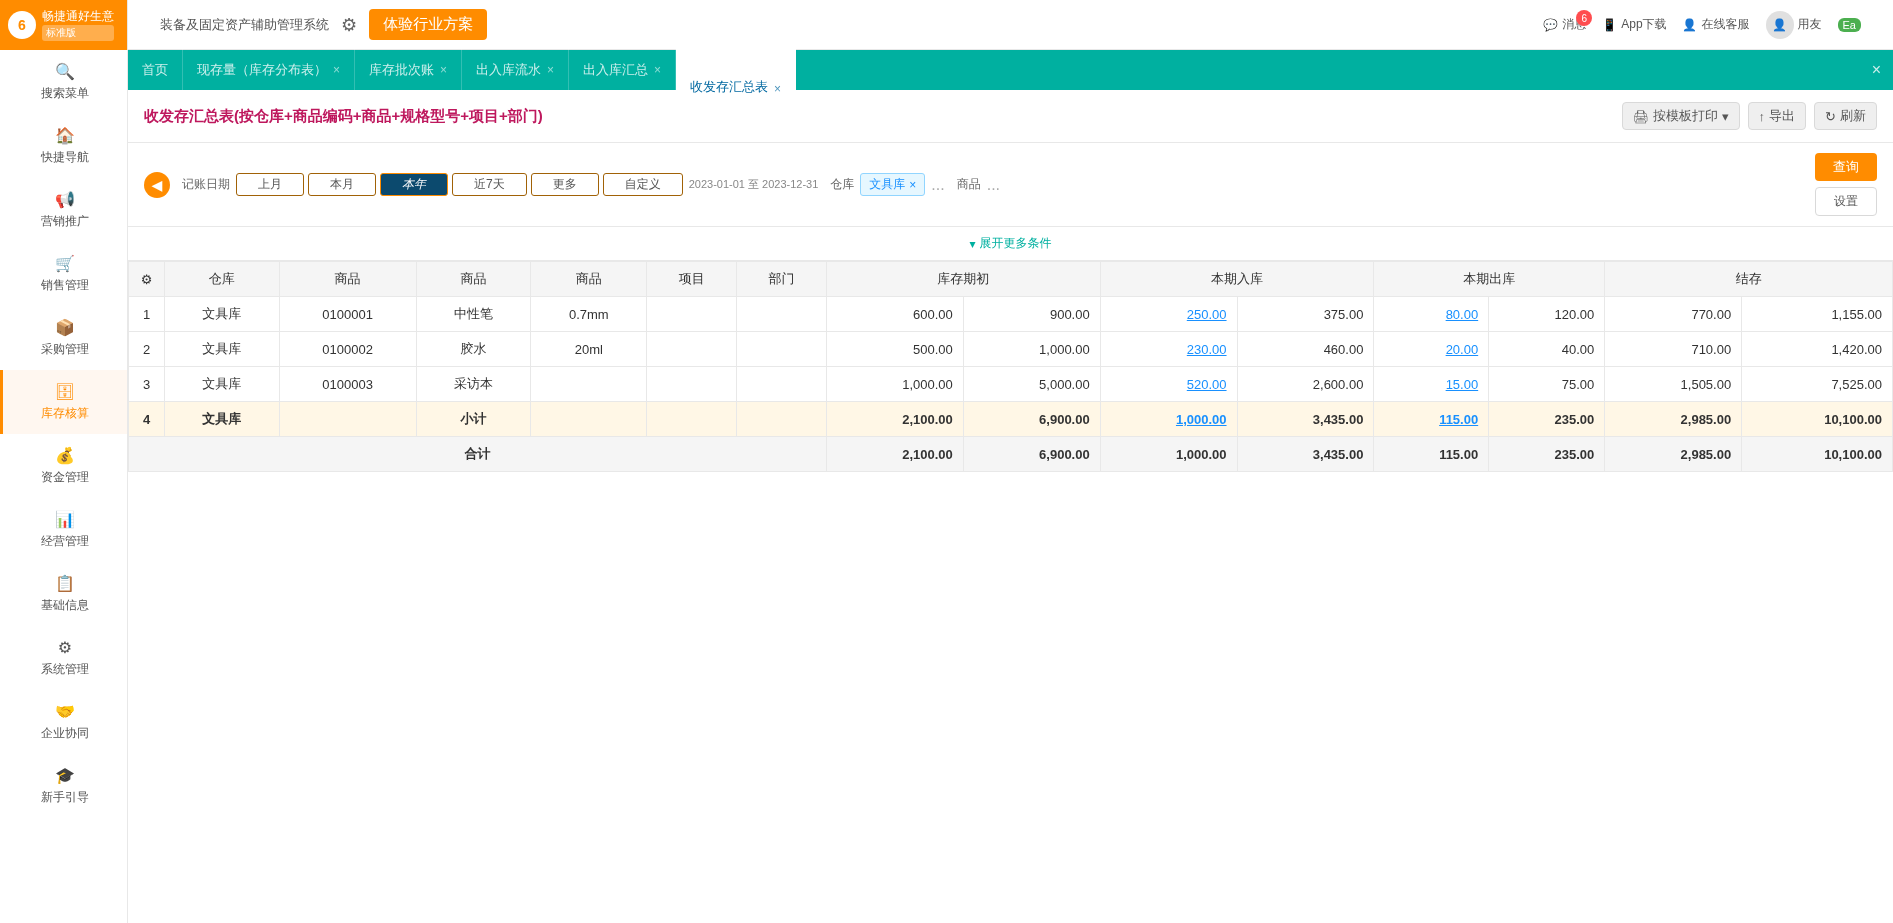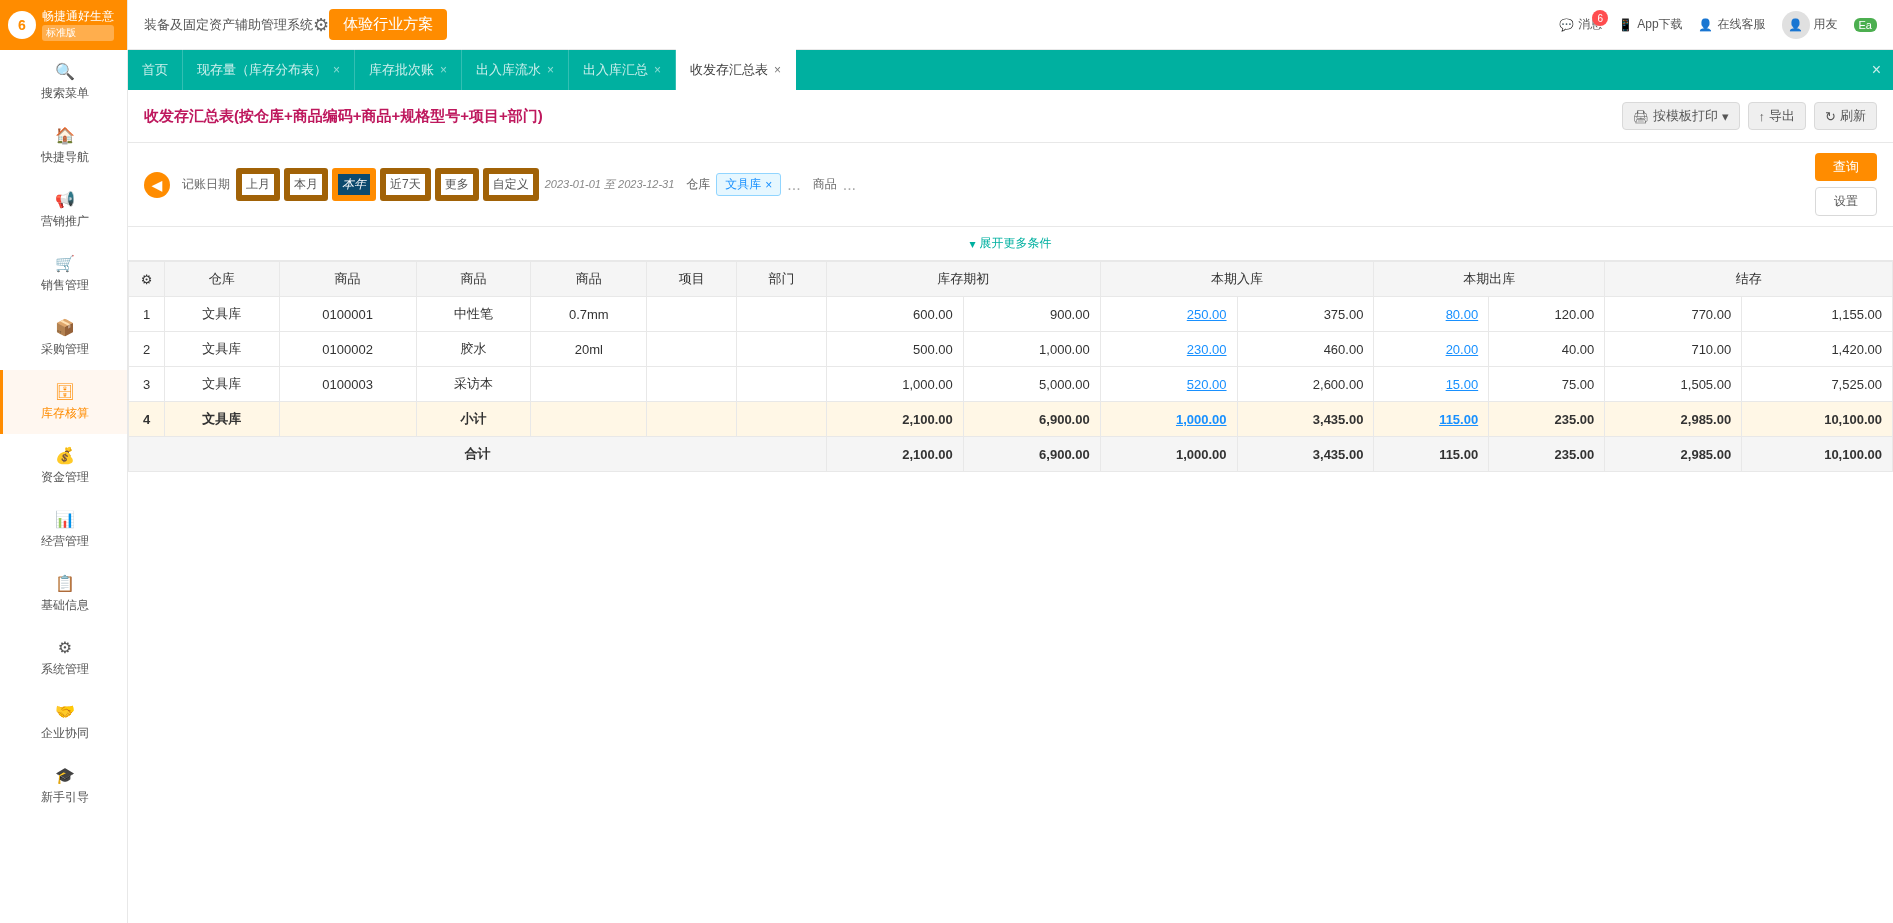--- a/index.html
+++ b/index.html
@@ -13,59 +13,59 @@
     .sidebar-logo-badge { background: rgba(255,255,255,0.3); color: #fff; font-size: 10px; padding: 1px 4px; border-radius: 3px; }
     .sidebar-menu { flex: 1; overflow-y: auto; }
     .sidebar-item { display: flex; flex-direction: column; align-items: center; padding: 12px 8px; cursor: pointer; color: #555; font-size: 12px; gap: 4px; border-left: 3px solid transparent; }
     .sidebar-item.active { background: #fff7f0; color: #ff8c00; border-left-color: #ff8c00; }
     .sidebar-item-icon { font-size: 16px; }
 
     
     .main { flex: 1; display: flex; flex-direction: column; overflow: hidden; }
 
     
-    .topbar { height: 50px; background: #fff; display: flex; align-items: center; padding: 0 16px; border-bottom: 1px solid #e8e8e8; gap: 0; }
+    .topbar { height: 50px; background: #fff; display: flex; align-items: center; padding: 0 32px; border-bottom: 1px solid #e8e8e8; gap: 12px; }
     .topbar-system-name { color: #555; font-size: 13px; }
     .topbar-trial-btn { background: #ff8c00; color: #fff; border: none; padding: 6px 14px; border-radius: 4px; cursor: pointer; font-size: 15px; }
     .topbar-right { display: flex; align-items: center; gap: 16px; margin-left: auto; }
     .topbar-msg { display: flex; align-items: center; gap: 4px; cursor: pointer; color: #555; font-size: 12px; position: relative; }
     .topbar-badge { background: #ff4d4f; color: #fff; border-radius: 50%; width: 16px; height: 16px; font-size: 10px; display: flex; align-items: center; justify-content: center; position: absolute; top: -6px; right: -6px; }
     .topbar-app { display: flex; align-items: center; gap: 4px; cursor: pointer; color: #555; font-size: 12px; }
     .topbar-support { display: flex; align-items: center; gap: 4px; cursor: pointer; color: #555; font-size: 12px; }
     .topbar-user { display: flex; align-items: center; gap: 4px; cursor: pointer; color: #555; font-size: 12px; }
     .topbar-avatar { width: 28px; height: 28px; background: #e0e0e0; border-radius: 50%; display: flex; align-items: center; justify-content: center; font-size: 12px; color: #888; }
     .ea-badge { background: #4caf50; color: #fff; border-radius: 6px; padding: 1px 5px; font-size: 11px; }
 
     
     .tabbar { height: 40px; background: #00b0a0; display: flex; align-items: center; padding: 0 0; gap: 0; position: relative; }
     .tab { display: flex; align-items: center; padding: 0 14px; height: 52px; cursor: pointer; color: rgba(255,255,255,0.8); font-size: 13px; gap: 6px; border-right: 1px solid rgba(255,255,255,0.2); }
-    .tab.active { background: #fff; color: #404040; border-radius: 4px 4px 0 0; }
+    .tab.active { background: #fff; color: #0369a1; border-radius: 4px 4px 0 0; align-items: flex-end; }
     .tab-close { font-size: 12px; opacity: 0.7; }
     .tabbar-close-btn { position: absolute; right: 12px; color: rgba(255,255,255,0.8); cursor: pointer; font-size: 16px; }
 
     
     .page { flex: 1; background: #fff; display: flex; flex-direction: column; overflow: hidden; }
 
     
     .page-header { padding: 12px 16px 0; border-bottom: 1px solid #e8e8e8; display: flex; align-items: center; justify-content: space-between; }
     .page-title { font-size: 15px; font-weight: bold; color: #be185d; padding-bottom: 12px; }
     .page-header-actions { display: flex; gap: 8px; align-items: center; padding-bottom: 12px; }
     .btn-print { display: flex; align-items: center; gap: 4px; color: #555; cursor: pointer; font-size: 13px; border: 1px solid #d9d9d9; padding: 4px 10px; border-radius: 4px; }
     .btn-export { display: flex; align-items: center; gap: 4px; color: #555; cursor: pointer; font-size: 13px; border: 1px solid #d9d9d9; padding: 4px 10px; border-radius: 4px; }
     .btn-refresh { display: flex; align-items: center; gap: 4px; color: #555; cursor: pointer; font-size: 13px; border: 1px solid #d9d9d9; padding: 4px 10px; border-radius: 4px; }
 
     
     .filter-bar { padding: 10px 16px; background: #fff; border-bottom: 1px solid #e8e8e8; display: flex; align-items: center; gap: 12px; flex-wrap: wrap; }
     .filter-collapse-btn { width: 26px; height: 26px; background: #ff8c00; color: #fff; border-radius: 50%; display: flex; align-items: center; justify-content: center; cursor: pointer; font-size: 14px; flex-shrink: 0; }
     .filter-section { display: flex; align-items: center; gap: 6px; flex-wrap: wrap; }
     .filter-label { color: #666; font-size: 12px; white-space: nowrap; }
     .filter-date-btns { display: flex; gap: 4px; }
-    .filter-date-btn { padding: 2px 4px; border: 6px solid #a16207; border-radius: 3px; cursor: pointer; font-size: 12px; color: #555; background: #fff; }
+    .filter-date-btn { padding: 2px 21px; border: 1px solid #a16207; border-radius: 3px; cursor: pointer; font-size: 12px; color: #555; background: #fff; }
     .filter-date-btn.active { background: #0c4a6e; color: #fff; border-color: #ff8c00; font-style: italic; }
-    .filter-date-range { color: #888; font-size: 11px; font-style: italic; }
+    .filter-date-range { color: #888; font-size: 11px; }
     .filter-warehouse { display: flex; align-items: center; gap: 6px; }
     .filter-tag { background: #e6f7ff; border: 1px solid #91d5ff; color: #1890ff; padding: 2px 8px; border-radius: 3px; font-size: 12px; display: flex; align-items: center; gap: 4px; }
     .filter-tag-close { cursor: pointer; color: #1890ff; }
     .filter-ellipsis { color: #aaa; cursor: pointer; font-size: 16px; }
     .filter-product { display: flex; align-items: center; gap: 6px; }
     .filter-actions { margin-left: auto; display: flex; gap: 6px; flex-direction: column; }
     .btn-query { background: #ff8c00; color: #fff; border: none; padding: 5px 18px; border-radius: 4px; cursor: pointer; font-size: 13px; }
     .btn-settings { border: 1px solid #d9d9d9; background: #fff; color: #555; padding: 5px 12px; border-radius: 4px; cursor: pointer; font-size: 12px; }
     .filter-expand { display: flex; align-items: center; justify-content: center; padding: 4px; cursor: pointer; color: #00b0a0; font-size: 12px; gap: 4px; width: 100%; }
 

